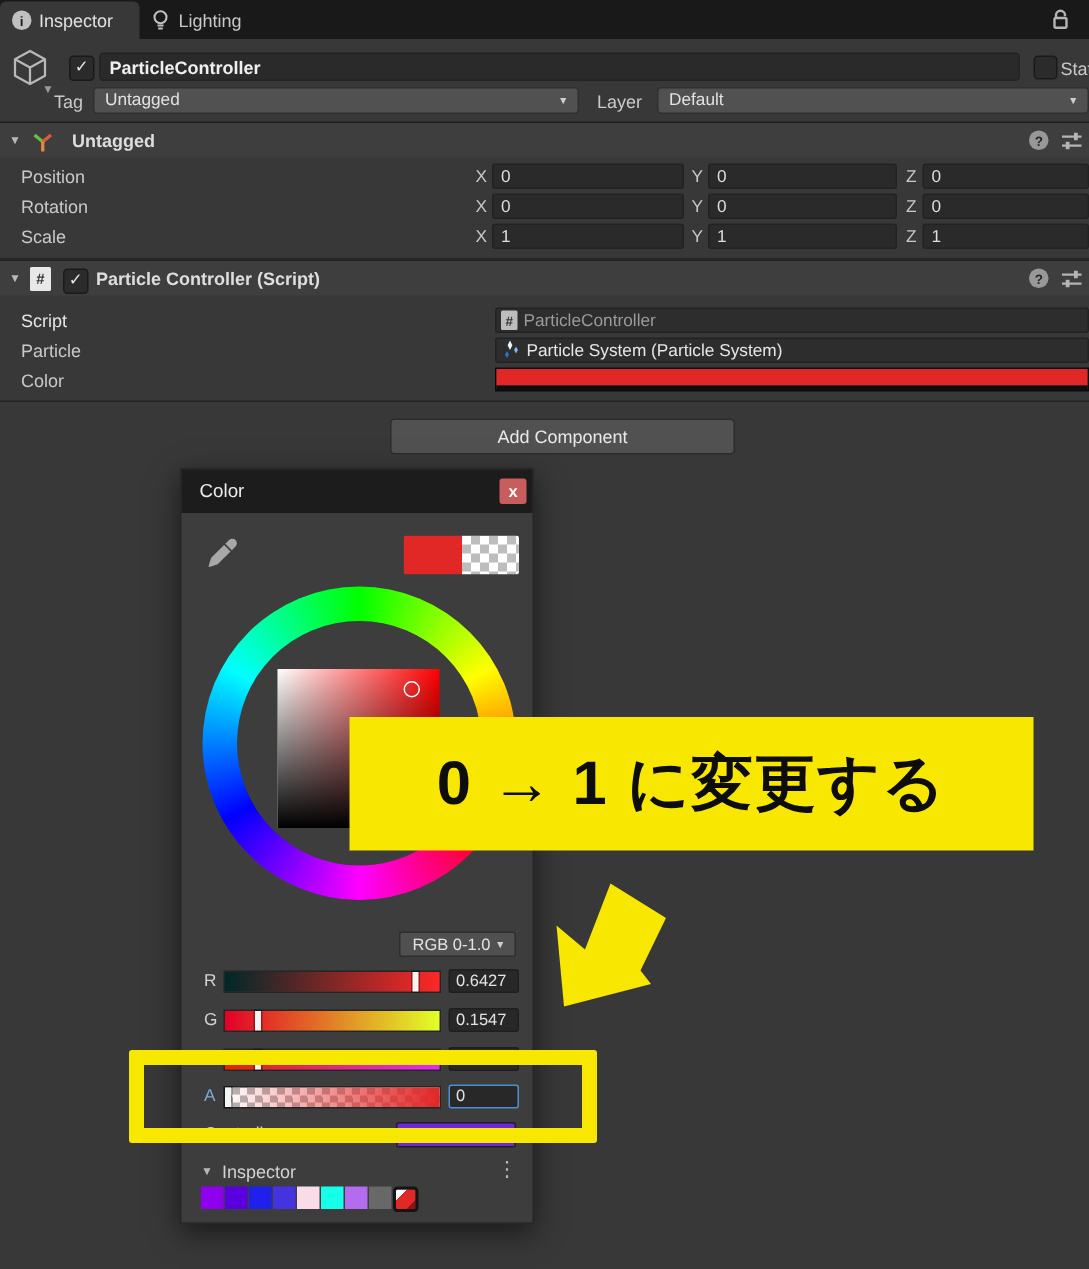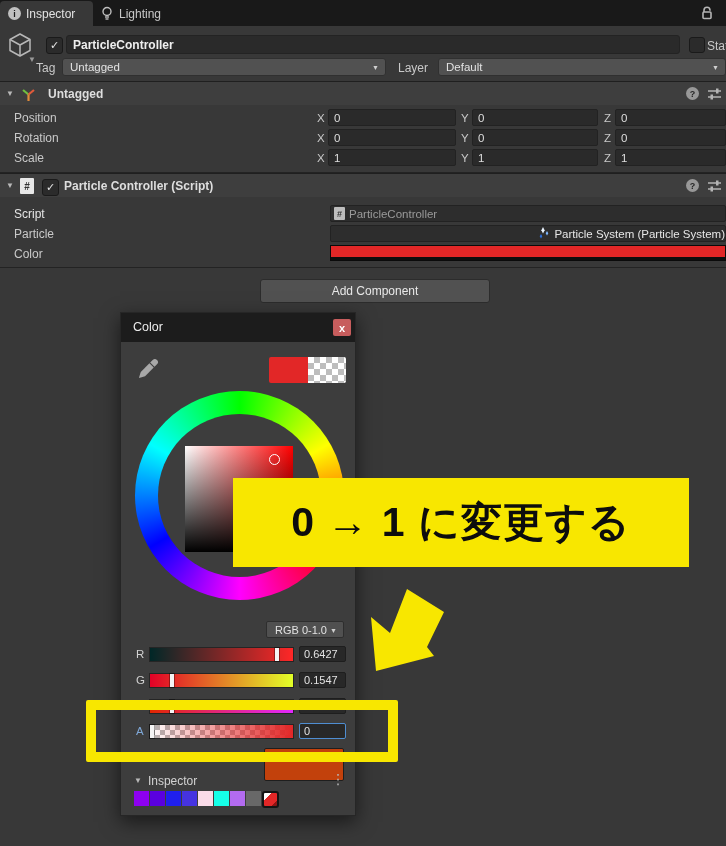--- a/index.html
+++ b/index.html
@@ -65,21 +65,21 @@
   .chrow{position:absolute;left:0;width:236px;height:16px;}
   .chlabel{position:absolute;left:15px;top:1px;font-size:11.5px;color:#d2d2d2;}
   .track-wrap{position:absolute;left:28px;top:0;width:145px;height:15px;border:1px solid #252525;box-sizing:border-box;}
   .track{position:absolute;inset:0;}
   .handle{position:absolute;top:0;width:4px;height:13px;background:#f4f4f4;transform:translateX(-50%);
           box-shadow:0 0 0 1px rgba(0,0,0,.35);}
   .cfield{position:absolute;left:178px;top:-1px;width:47px;height:16px;background:#282828;
           border:1px solid #1e1e1e;border-radius:2px;font-size:11px;color:#e2e2e2;line-height:15px;
           padding-left:4px;box-sizing:border-box;}
   .hexlabel{position:absolute;left:15px;top:437px;font-size:11.5px;color:#d2d2d2;}
-  .hexfield{position:absolute;left:143px;top:435px;width:80px;height:33px;background:#c2410c;
+  .hexfield{position:absolute;left:143px;top:435px;width:80px;height:17px;background:#6d28d9;
             border:1px solid #1e1e1e;border-radius:2px;font-size:11px;color:#dedede;line-height:16px;
             padding-left:5px;box-sizing:border-box;}
   .sw-header{position:absolute;left:13px;top:461px;display:flex;align-items:center;gap:6px;}
   .kebab{position:absolute;left:210px;top:458px;font-size:14px;color:#b8b8b8;}
   .swrow{position:absolute;left:13px;top:478px;display:flex;align-items:flex-start;}
   .swatch{width:15px;height:15px;margin-right:1px;}
   .cur-swatch{width:13px;height:13px;border:2px solid #141414;border-radius:3px;
               background:linear-gradient(135deg,#ffffff 28%,#e22727 28% 78%,#8d1414 78%);}
   
   .note{position:absolute;left:233px;top:478px;width:456px;height:89px;background:#f8e700;z-index:20;
@@ -191,21 +191,21 @@
     </svg>
   </div>
 
   <span class="lbl" style="left:14px;top:207px;color:#e5e5e5;">Script</span>
   <div class="objfield" style="top:205px;color:#9a9a9a;">
     <span class="page-icon" style="background:#bdbdbd;">#</span>
     <span>ParticleController</span>
   </div>
 
   <span class="lbl" style="left:14px;top:227px;">Particle</span>
-  <div class="objfield" style="top:225px;color:#e6e6e6;justify-content:flex-end;">
+  <div class="objfield" style="top:225px;color:#e6e6e6;">
     <svg width="13" height="13">
       <path d="M6 0 L7.6 3.2 L6 6.4 L4.4 3.2 Z" fill="#eaf4ff"></path>
       <path d="M10 4 L11.3 6.3 L10 8.6 L8.7 6.3 Z" fill="#7fb8ff"></path>
       <path d="M4 7 L5.3 9.3 L4 11.6 L2.7 9.3 Z" fill="#2f6fd8"></path>
     </svg>
     <span>Particle System (Particle System)</span>
   </div>
 
   <span class="lbl" style="left:14px;top:247px;">Color</span>
   <div class="abs" style="left:330px;top:245px;width:396px;height:16px;border:1px solid #0a0a0a;box-sizing:border-box;">

